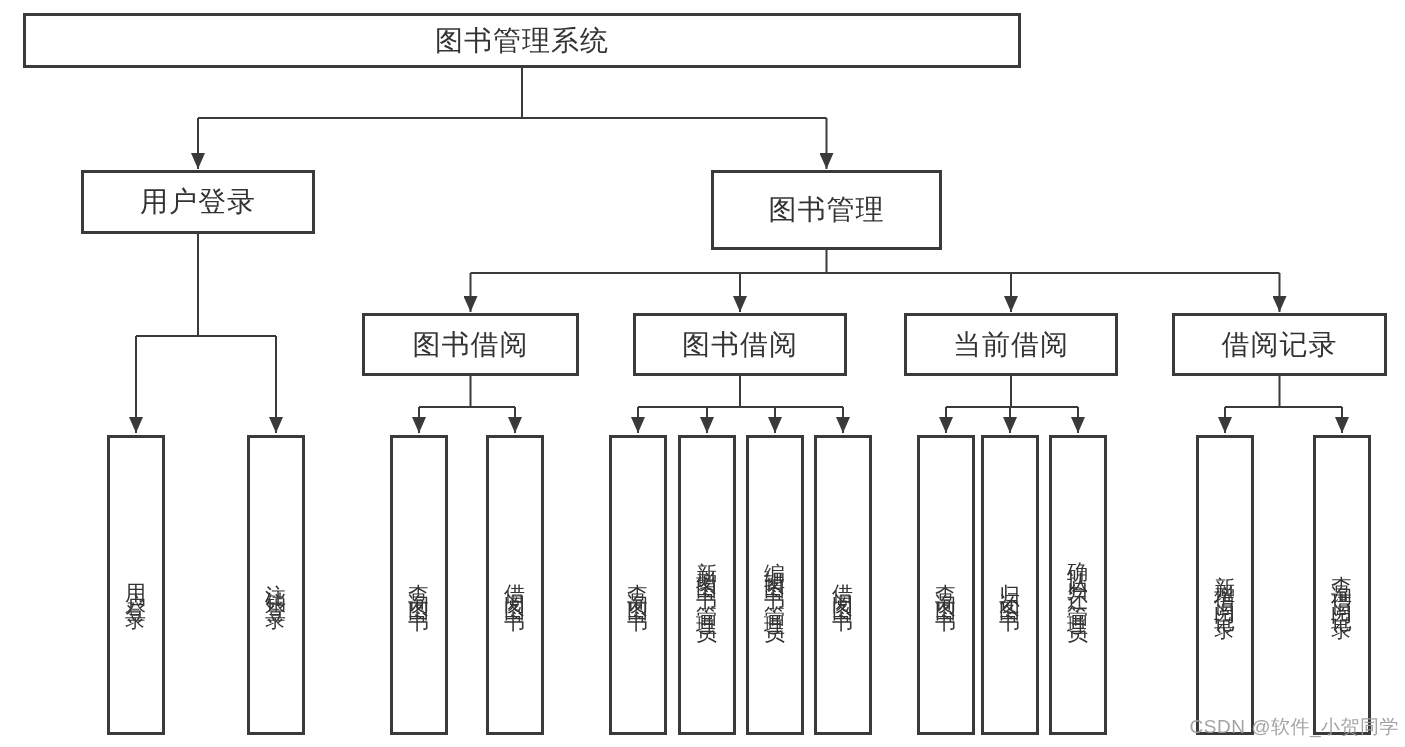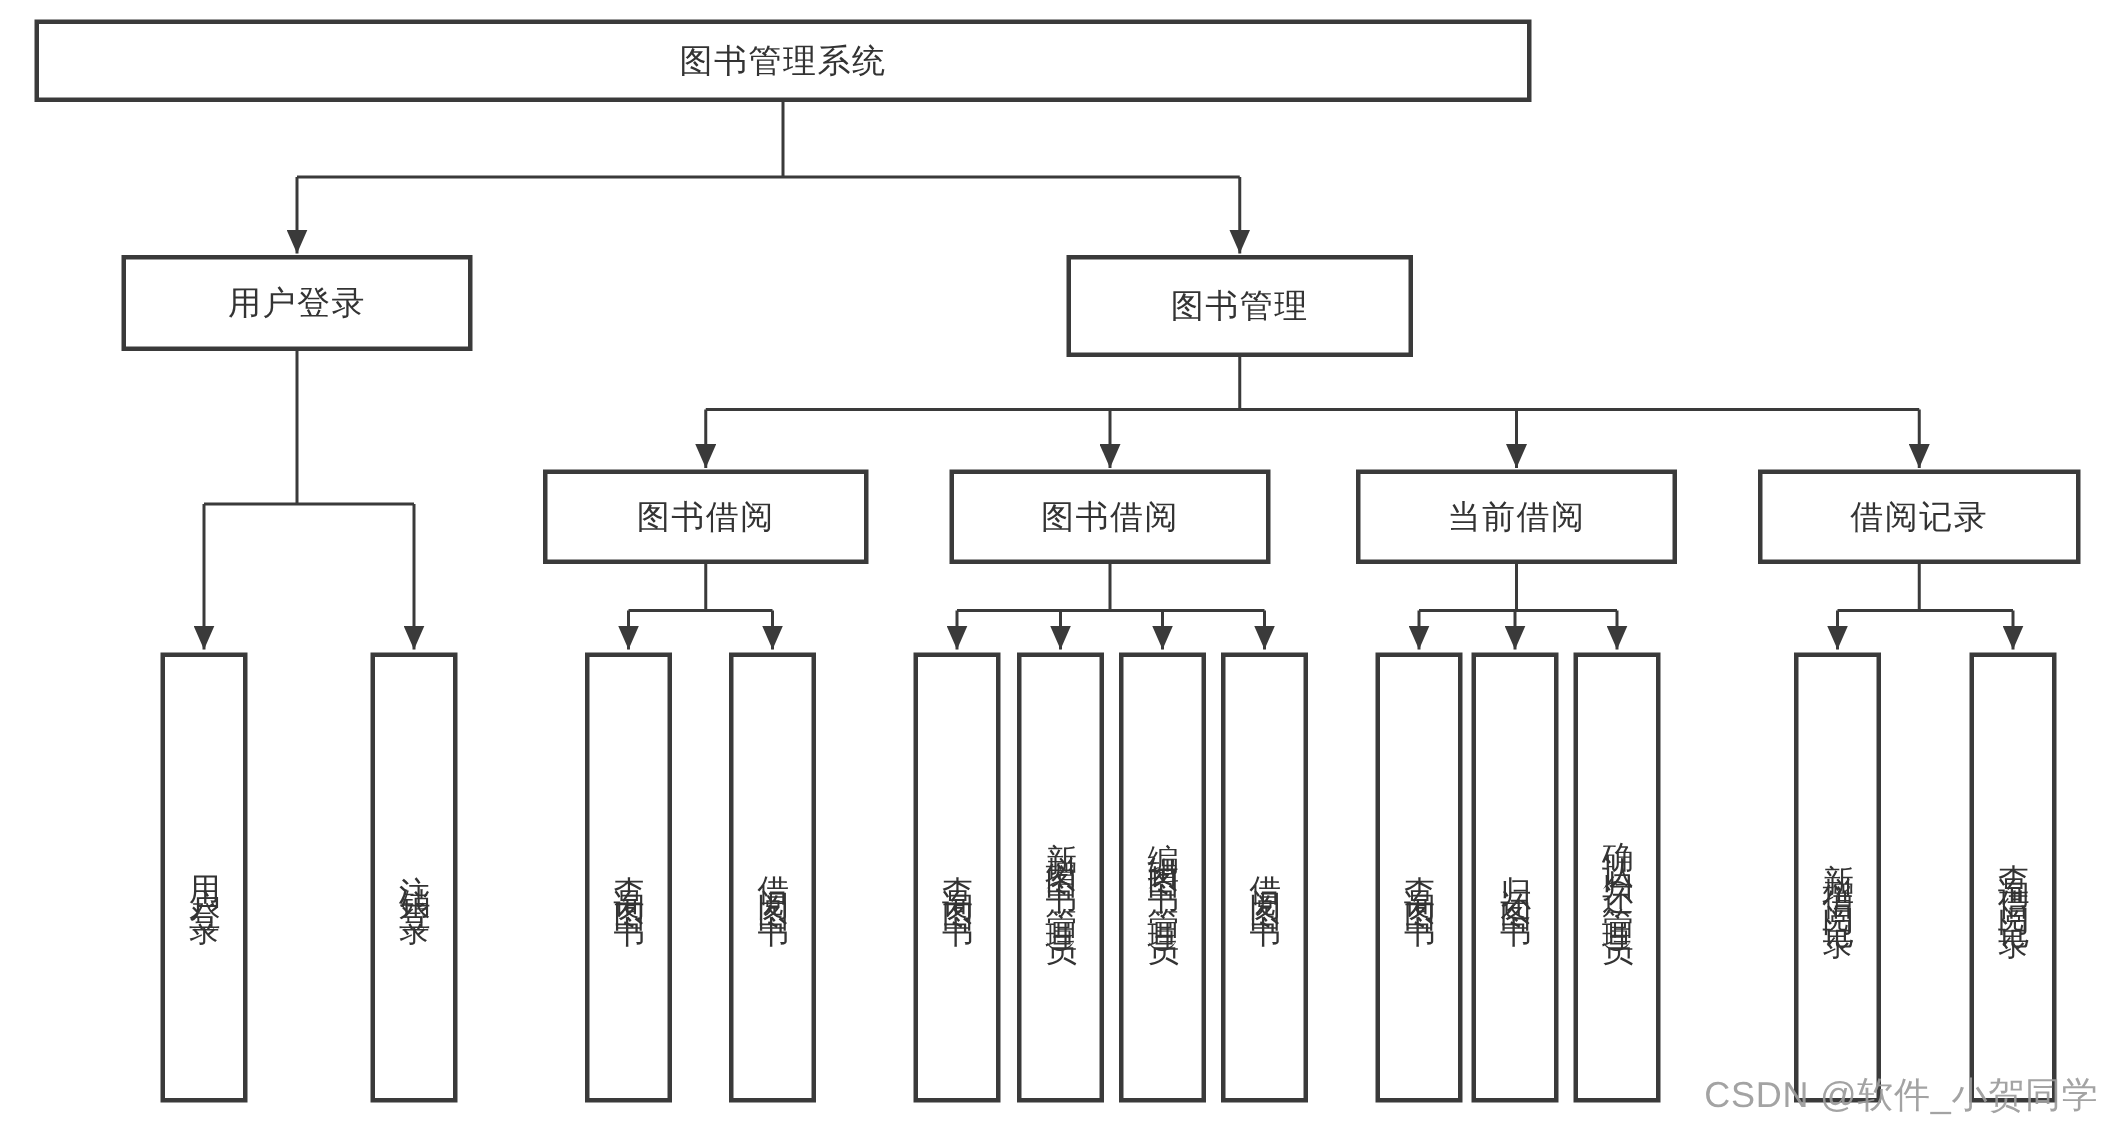--- a/index.html
+++ b/index.html
@@ -32,37 +32,37 @@
     position: absolute;
     box-sizing: border-box;
     border: 3px solid var(--line);
     background: var(--box-bg);
     display: flex;
     align-items: center;
     justify-content: center;
     color: var(--text);
   }
   .box.h span {
-    font-size: 22px;
+    font-size: 28px;
     letter-spacing: 1px;
     white-space: nowrap;
     color: var(--text);
   }
   .box.v span {
     writing-mode: vertical-rl;
     text-orientation: mixed;
     font-size: 21px;
     letter-spacing: 0.42em;
     line-height: 1;
     color: var(--text);
   }
   
   .n-root { left: 23px;   top: 13px;  width: 998px; height: 55px; }
   .n-ul   { left: 81px;   top: 170px; width: 234px; height: 64px; }
-  .n-bm   { left: 711px;  top: 170px; width: 231px; height: 68px; }
+  .n-bm   { left: 711px;  top: 170px; width: 231px; height: 80px; }
   .n-nbr  { left: 362px;  top: 313px; width: 217px; height: 63px; }
   .n-bb   { left: 633px;  top: 313px; width: 214px; height: 63px; }
   .n-cb   { left: 904px;  top: 313px; width: 214px; height: 63px; }
   .n-br   { left: 1172px; top: 313px; width: 215px; height: 63px; }
   
   .leaf { top: 435px; width: 58px; height: 300px; }
   .f1  { left: 107px; }
   .f2  { left: 247px; }
   .f3  { left: 390px; }
   .f4  { left: 486px; }
@@ -72,21 +72,21 @@
   .f8  { left: 814px; }
   .f9  { left: 917px; }
   .f10 { left: 981px; }
   .f11 { left: 1049px; }
   .f12 { left: 1196px; }
   .f13 { left: 1313px; }
   .watermark {
     position: absolute;
     right: 6px;
     top: 714px;
-    font-size: 24px;
+    font-size: 19px;
     color: var(--wm);
     letter-spacing: 0.5px;
     z-index: 3;
     opacity: 0.92;
     white-space: nowrap;
   }
 </style>
 </head>
 <body>
 

